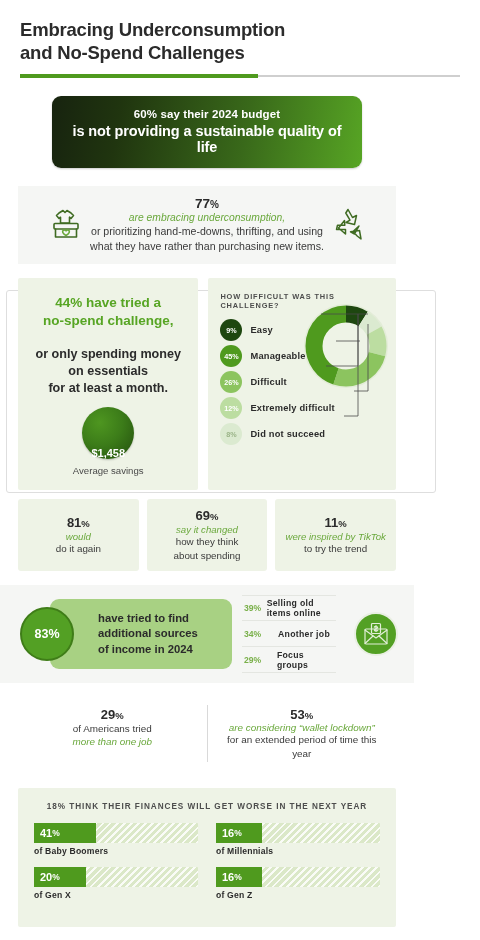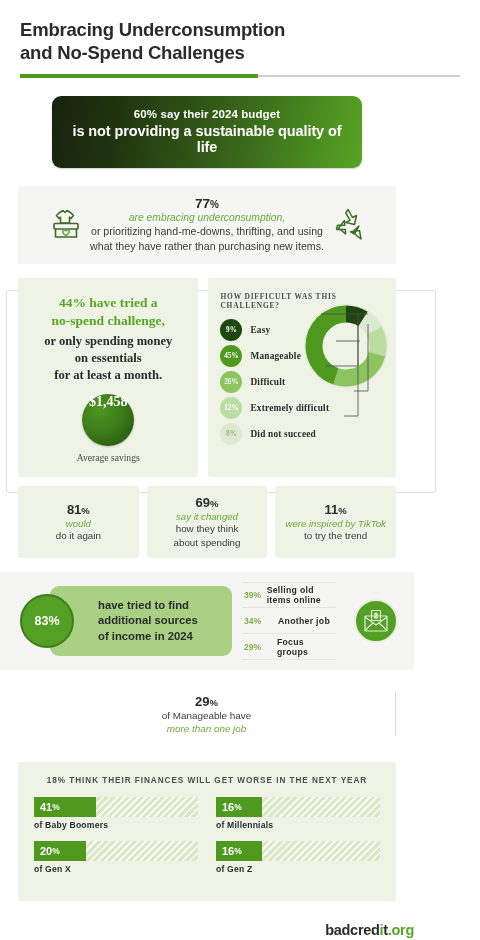--- a/index.html
+++ b/index.html
@@ -47,32 +47,32 @@
   .b77-green { font-size: 10.3px; font-style: italic; color: #6aa83c; margin-top: 1px; }
   .b77-body { font-size: 10.6px; color: #3a3a3a; line-height: 1.42; margin-top: 1px; white-space: pre-line; }
 
   
   .frame {
     position: absolute; left: 6px; top: 290px; width: 430px; height: 203px;
     border: 1px solid #dedede; border-radius: 3px; background: transparent; z-index: 0;
   }
 
   
-  .midrow { position: relative; z-index: 2; display: flex; gap: 10px; margin: 14px 18px 0 18px; font-family: Liberation Serif, serif; }
+  .midrow { position: relative; z-index: 2; display: flex; gap: 10px; margin: 14px 18px 0 18px; }
   .card-44 {
     width: 208px; background: #eef3e6; padding: 16px 10px 14px 10px;
     text-align: center; border-radius: 2px;
   }
   .c44-green { font-size: 13.5px; font-weight: bold; color: #57a524; line-height: 1.3; white-space: pre-line; }
-  .c44-dark { font-size: 12.6px; font-weight: bold; color: #2b2b2b; line-height: 1.32; margin-top: 4px; white-space: pre-line; }
+  .c44-dark { font-size: 12.6px; font-weight: bold; color: #2b2b2b; line-height: 1.32; margin-top: 17px; white-space: pre-line; }
   .coin {
     width: 52px; height: 52px; border-radius: 50%;
     background: radial-gradient(circle at 34% 30%, #4e9620 0%, #3c7c19 45%, #224d0d 100%);
-    margin: 11px auto 0 auto; display: flex; align-items: flex-start; justify-content: center;
-    color: #fff; font-size: 14px; font-weight: bold;
+    margin: 11px auto 0 auto; display: flex; align-items: flex-end; justify-content: center;
+    color: #fff; font-size: 11px; font-weight: bold;
     box-shadow: 0 1px 2px rgba(0,0,0,0.22);
   }
   .coin-cap { font-size: 9.6px; color: #4a4a4a; margin-top: 6px; }
 
   .card-donut {
     width: 216px; background: #eef3e6; padding: 14px 10px 12px 12px; border-radius: 2px;
     position: relative;
   }
   .donut-title {
     font-size: 7.4px; font-weight: bold; letter-spacing: 0.85px;
@@ -354,24 +354,29 @@
           <rect x="8.5" y="1.5" width="9" height="10" rx="1"></rect>
           <path d="M13 3.6 L13 9.4 M11.3 5.2 c0 -1 3.4 -1 3.4 0.4 c0 1.4 -3.4 1.1 -3.4 2.4 c0 1.3 3.4 1.3 3.4 0.2"></path>
         </g>
       </svg>
     </div>
   </div>
 
   <div class="tworow">
     <div class="tw">
       <div class="tw-pct"><span>29</span><span class="sm">%</span></div>
-      <div class="tw-body">of Manageable have</div>
+      <div class="tw-body">of Americans tried</div>
       <div class="tw-green">more than one job</div>
     </div>
     <div class="tw-div"></div>
+    <div class="tw">
+      <div class="tw-pct"><span>53</span><span class="sm">%</span></div>
+      <div class="tw-green">are considering “wallet lockdown”</div>
+      <div class="tw-body">for an extended period of time this year</div>
+    </div>
   </div>
 
   <div class="bars">
     <div class="bars-title">18% THINK THEIR FINANCES WILL GET WORSE IN THE NEXT YEAR</div>
     <div class="bars-grid">
       <div class="bars-col">
         <div class="bar-item">
           <div class="bar-track">
             <div class="bar-fill" style="width:38%">
                 <span>41</span>

